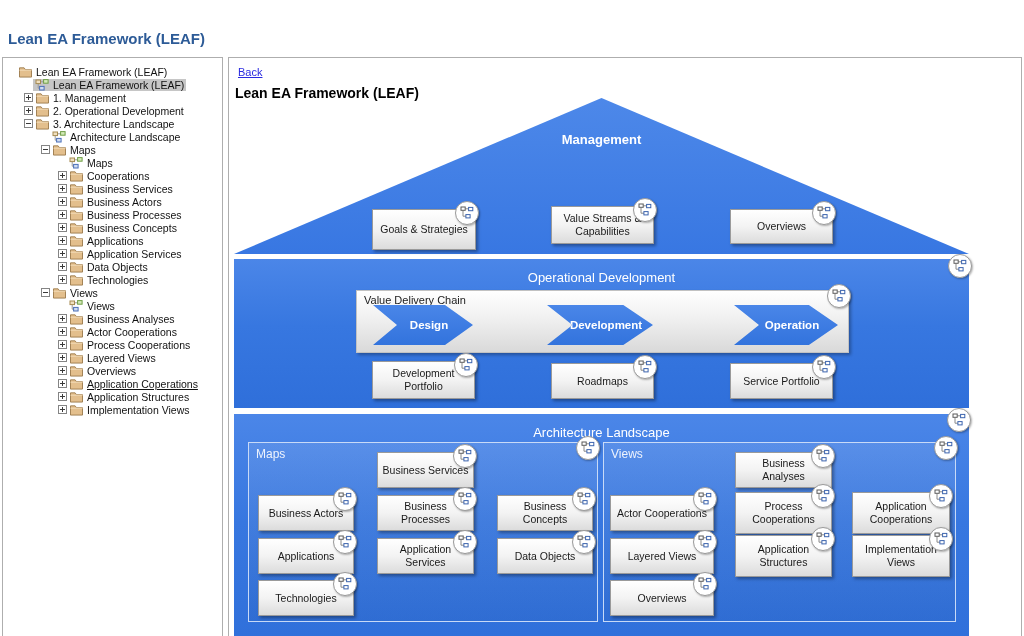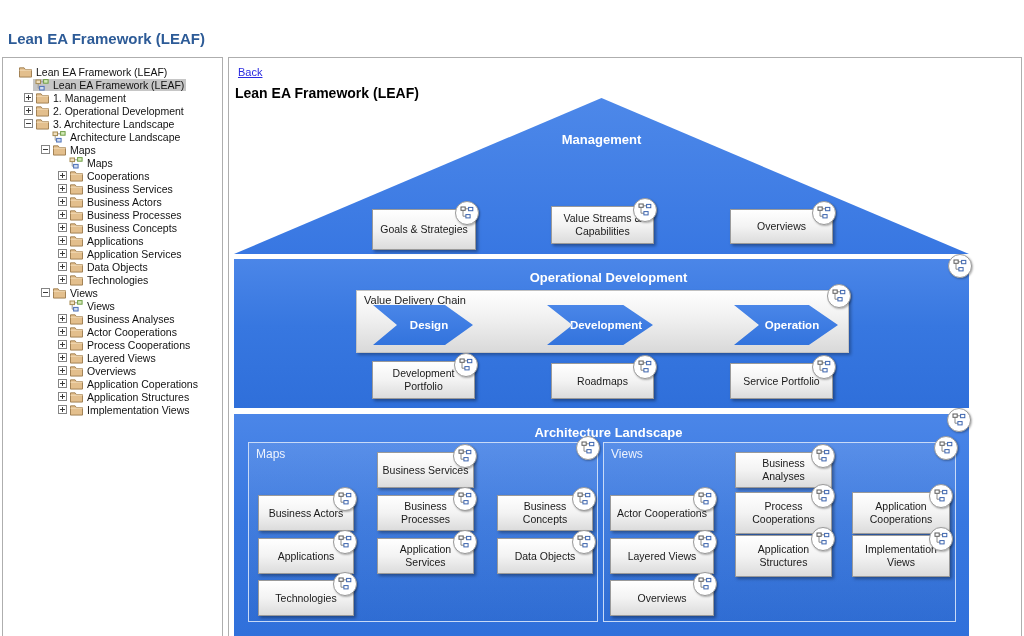--- a/index.html
+++ b/index.html
@@ -38,22 +38,22 @@
   .roof { position:absolute; left:0; top:2px; width:735px; height:156px;
     background:linear-gradient(180deg,#4d88e9,#3877e2);
     clip-path:polygon(50% 0, 100% 100%, 0 100%); }
   .roof-title { position:absolute; left:0; top:36px; width:735px; text-align:center;
     color:#fff; font-weight:bold; font-size:13px; }
 
   .band { position:absolute; left:0; width:735px;
     background:linear-gradient(180deg,#4b86e8 0%,#3777e0 45%,#2f6fda 100%); }
   .band.od { top:163px; height:149px; }
   .band.al { top:318px; height:240px; }
-  .band-title { position:absolute; left:7px; top:11px; width:100%; text-align:center;
-    color:#fff; font-weight:bold; font-size:13px; }
+  .band-title { position:absolute; left:0; top:11px; width:100%; text-align:center;
+    color:#fff; font-weight:normal; font-size:13px; }
 
   .chain-panel { position:absolute; left:122px; top:31px; width:493px; height:63px;
     background:linear-gradient(180deg,#ffffff 0%,#f0f0f0 45%,#d9d9d9 100%);
     border:1px solid #c2c2c2; box-shadow:2px 2px 3px rgba(0,0,0,0.3); }
   .chain-label { position:absolute; left:7px; top:3px; font-size:11px; color:#1a1a1a; }
   .chevron { position:absolute; top:14px; height:40px; width:100px;
     background:linear-gradient(180deg,#4a86e8,#3273dd);
     clip-path:polygon(0% 0%, 72% 0%, 100% 50%, 72% 100%, 0% 100%, 24% 50%);
     display:flex; align-items:center; justify-content:center;
     color:#fff; font-weight:bold; font-size:11.5px; padding-left:12px; }
@@ -501,21 +501,21 @@
       <span class="rowinner">
         <span class="ticon">
           <svg width="15" height="12" viewBox="0 0 16 13">
             <path d="M1.5,2 h5 l1.5,2 h6.5 v8 h-13 z" fill="#e3bf8d" stroke="#9c7b4c" stroke-width="1"></path>
             <path d="M1.5,4.6 h13" stroke="#f3ddba" stroke-width="1" fill="none"></path>
           </svg>
         </span>
         <span>Overviews</span>
       </span>
     </div>
-    <div class="tree-row" style="padding-left: 55px;">
+    <div class="tree-row" style="padding-left: 55px; text-decoration: underline;">
       <span class="expander">
         <svg width="9" height="9" viewBox="0 0 9 9">
           <rect x="0.5" y="0.5" width="8" height="8" fill="#fff" stroke="#848484"></rect>
           <path d="M2,4.5 H7 M4.5,2 V7" stroke="#3a3a3a" stroke-width="1"></path>
         </svg>
       </span>
       <span class="rowinner">
         <span class="ticon">
           <svg width="15" height="12" viewBox="0 0 16 13">
             <path d="M1.5,2 h5 l1.5,2 h6.5 v8 h-13 z" fill="#e3bf8d" stroke="#9c7b4c" stroke-width="1"></path>

